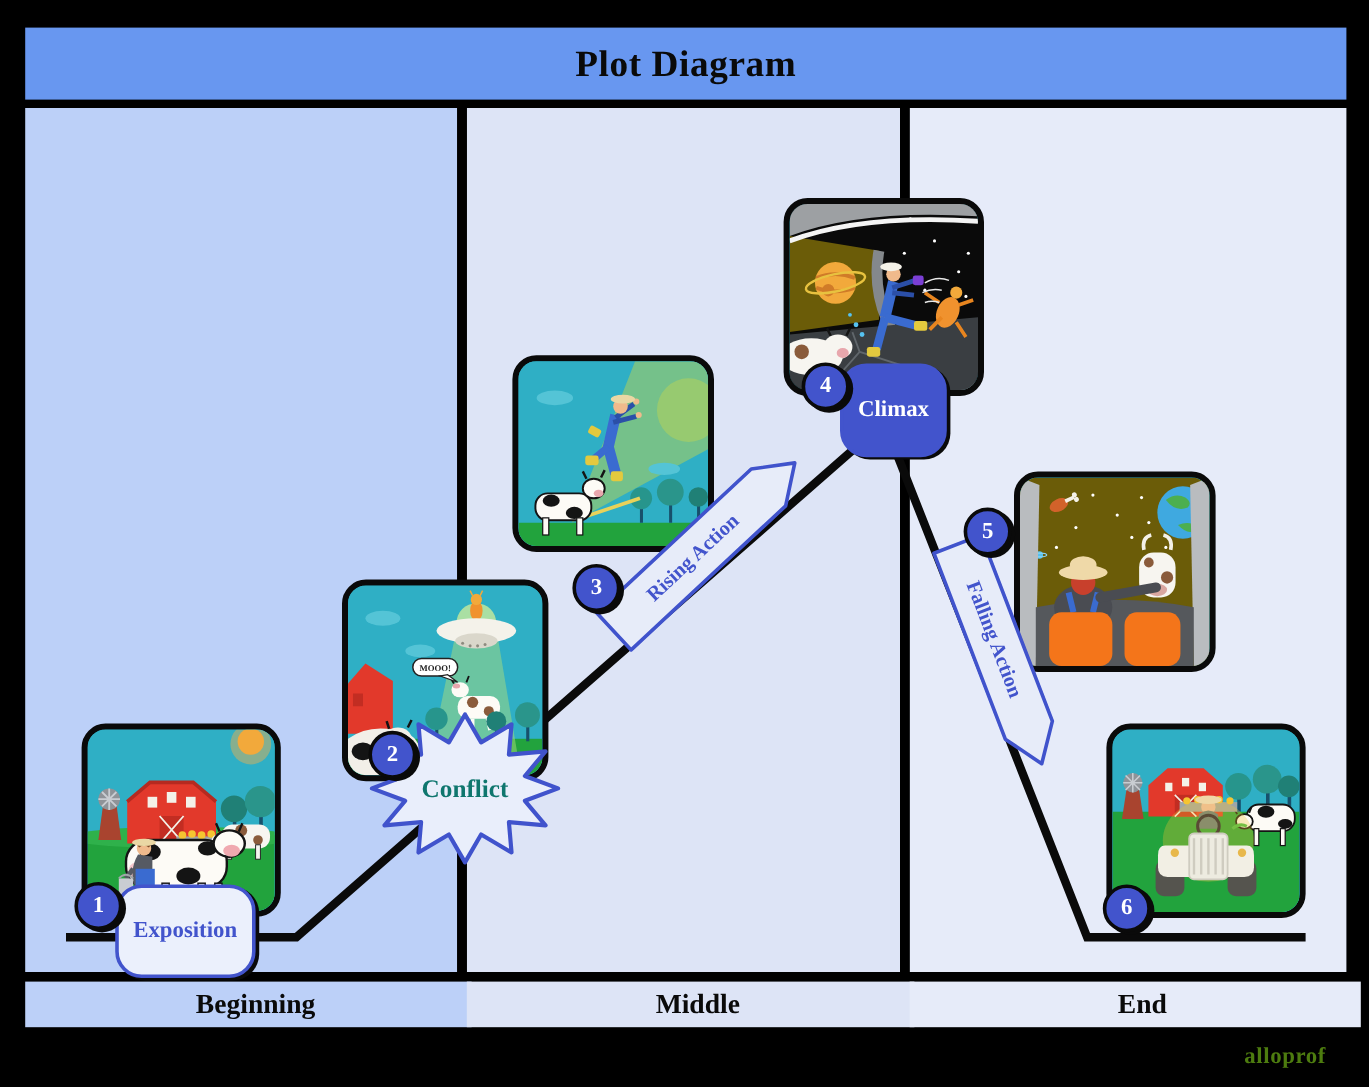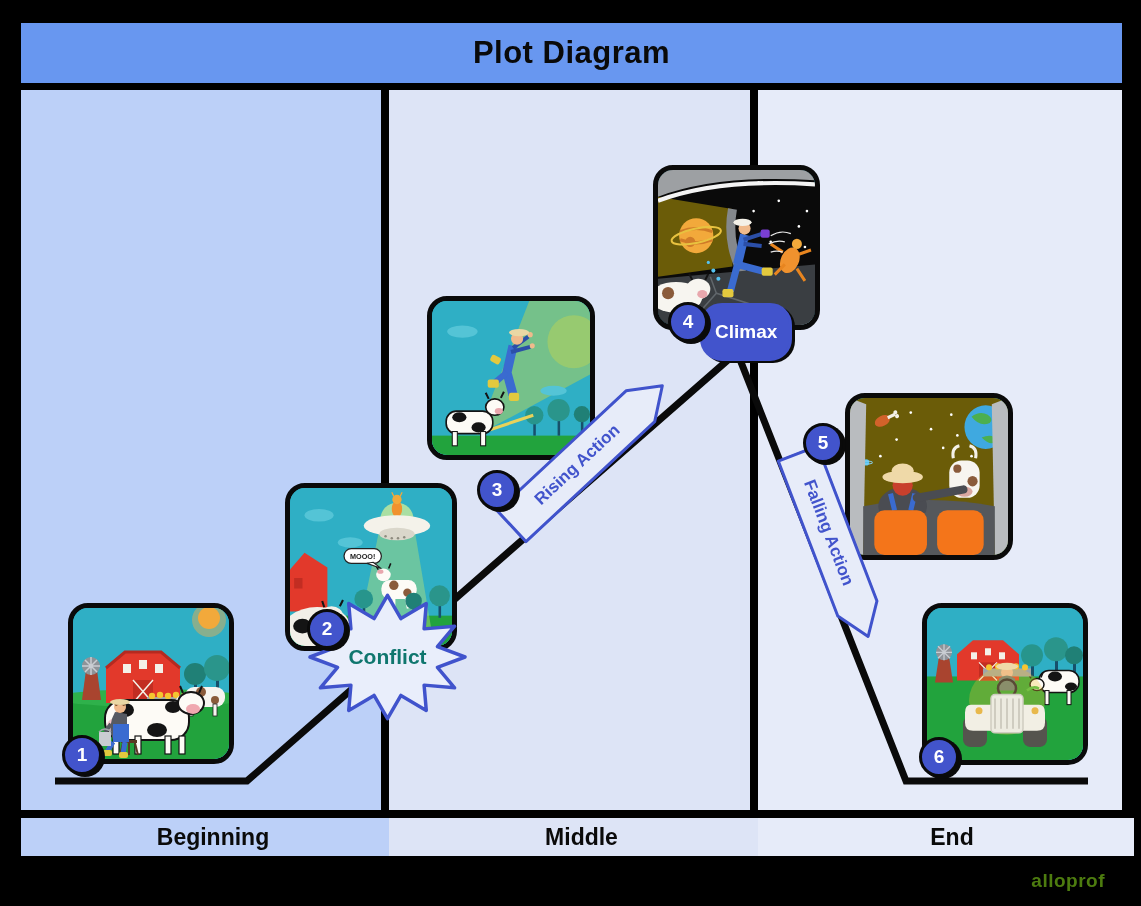--- a/index.html
+++ b/index.html
@@ -1,17 +1,17 @@
 <!DOCTYPE html>
 <html><head>
 <meta charset="utf-8">
 <style>
   html,body{margin:0;padding:0;background:#000;}
   .stage{position:relative;width:1141px;height:906px;background:#000;overflow:hidden;
-         font-family:Liberation Sans, sans-serif;}
+         font-family:Liberation Serif, serif;}
   
   .title-bar{position:absolute;left:21px;top:23px;width:1101px;height:60px;background:#6897F0;
              display:flex;align-items:center;justify-content:center;z-index:1;}
   .title-bar span{font-size:31px;font-weight:800;color:#0a0a0a;letter-spacing:.5px;}
   
   .col{position:absolute;top:90px;height:720px;z-index:0;}
   .col.c1{left:21px;width:360px;background:#BCD0F8;}
   .col.c2{left:389px;width:361px;background:#DDE4F6;}
   .col.c3{left:758px;width:364px;background:#E6EBF9;}
   .divider{position:absolute;top:90px;height:720px;width:8px;background:#000;z-index:1;}
@@ -33,21 +33,21 @@
   #card-climax{left:653px;top:137px;width:157px;height:155px;}
   #card-falling{left:845px;top:365px;width:158px;height:157px;}
   #card-resolution{left:922px;top:575px;width:156px;height:152px;}
   
   .badge{position:absolute;width:34px;height:34px;border-radius:50%;background:#4254CC;border:3px solid #0a0a0a;
          color:#fff;font-weight:800;font-size:19px;display:flex;align-items:center;justify-content:center;
          z-index:8;box-shadow:3px 2px 0 #0a0a0a;}
   #badge-1{left:62px;top:735px;} #badge-2{left:307px;top:609px;} #badge-3{left:477px;top:470px;}
   #badge-4{left:668px;top:302px;} #badge-5{left:803px;top:423px;} #badge-6{left:919px;top:737px;}
   
-  .pill{position:absolute;height:32px;padding:10px 12px;border:3px solid #4254CC;border-radius:22px;background:#EBF0FC;
+  .pill{position:absolute;height:32px;padding:20px 12px;border:3px solid #4254CC;border-radius:22px;background:#EBF0FC;
         color:#4254CC;font-weight:800;font-size:19px;display:flex;align-items:center;z-index:7;box-shadow:3px 2px 0 #0a0a0a;}
   #pill-exposition{left:96px;top:737px;}
   #pill-resolution{left:952px;top:738px;}
   #pill-climax{left:700px;top:303px;background:#4254CC;color:#fff;border-color:#4254CC;}
   
   .burst{position:absolute;left:300px;top:588px;width:175px;height:138px;z-index:6;}
   .burst-label{position:absolute;left:300px;top:588px;width:175px;height:138px;display:flex;align-items:center;
                justify-content:center;z-index:7;color:#0f766e;font-weight:800;font-size:21px;}
   
   .ribbon{position:absolute;z-index:6;display:flex;align-items:center;justify-content:center;}
@@ -448,20 +448,21 @@
     <span>Falling Action</span>
   </div>
 
   <div class="badge" id="badge-1">1</div>
   <div class="badge" id="badge-2">2</div>
   <div class="badge" id="badge-3">3</div>
   <div class="badge" id="badge-4">4</div>
   <div class="badge" id="badge-5">5</div>
   <div class="badge" id="badge-6">6</div>
 
+  <div class="pill" id="pill-exposition">Exposition</div>
   <div class="pill" id="pill-climax">Climax</div>
 
   <div class="band b1">
     <span>Beginning</span>
   </div>
   <div class="band b2">
     <span>Middle</span>
   </div>
   <div class="band b3">
     <span>End</span>

